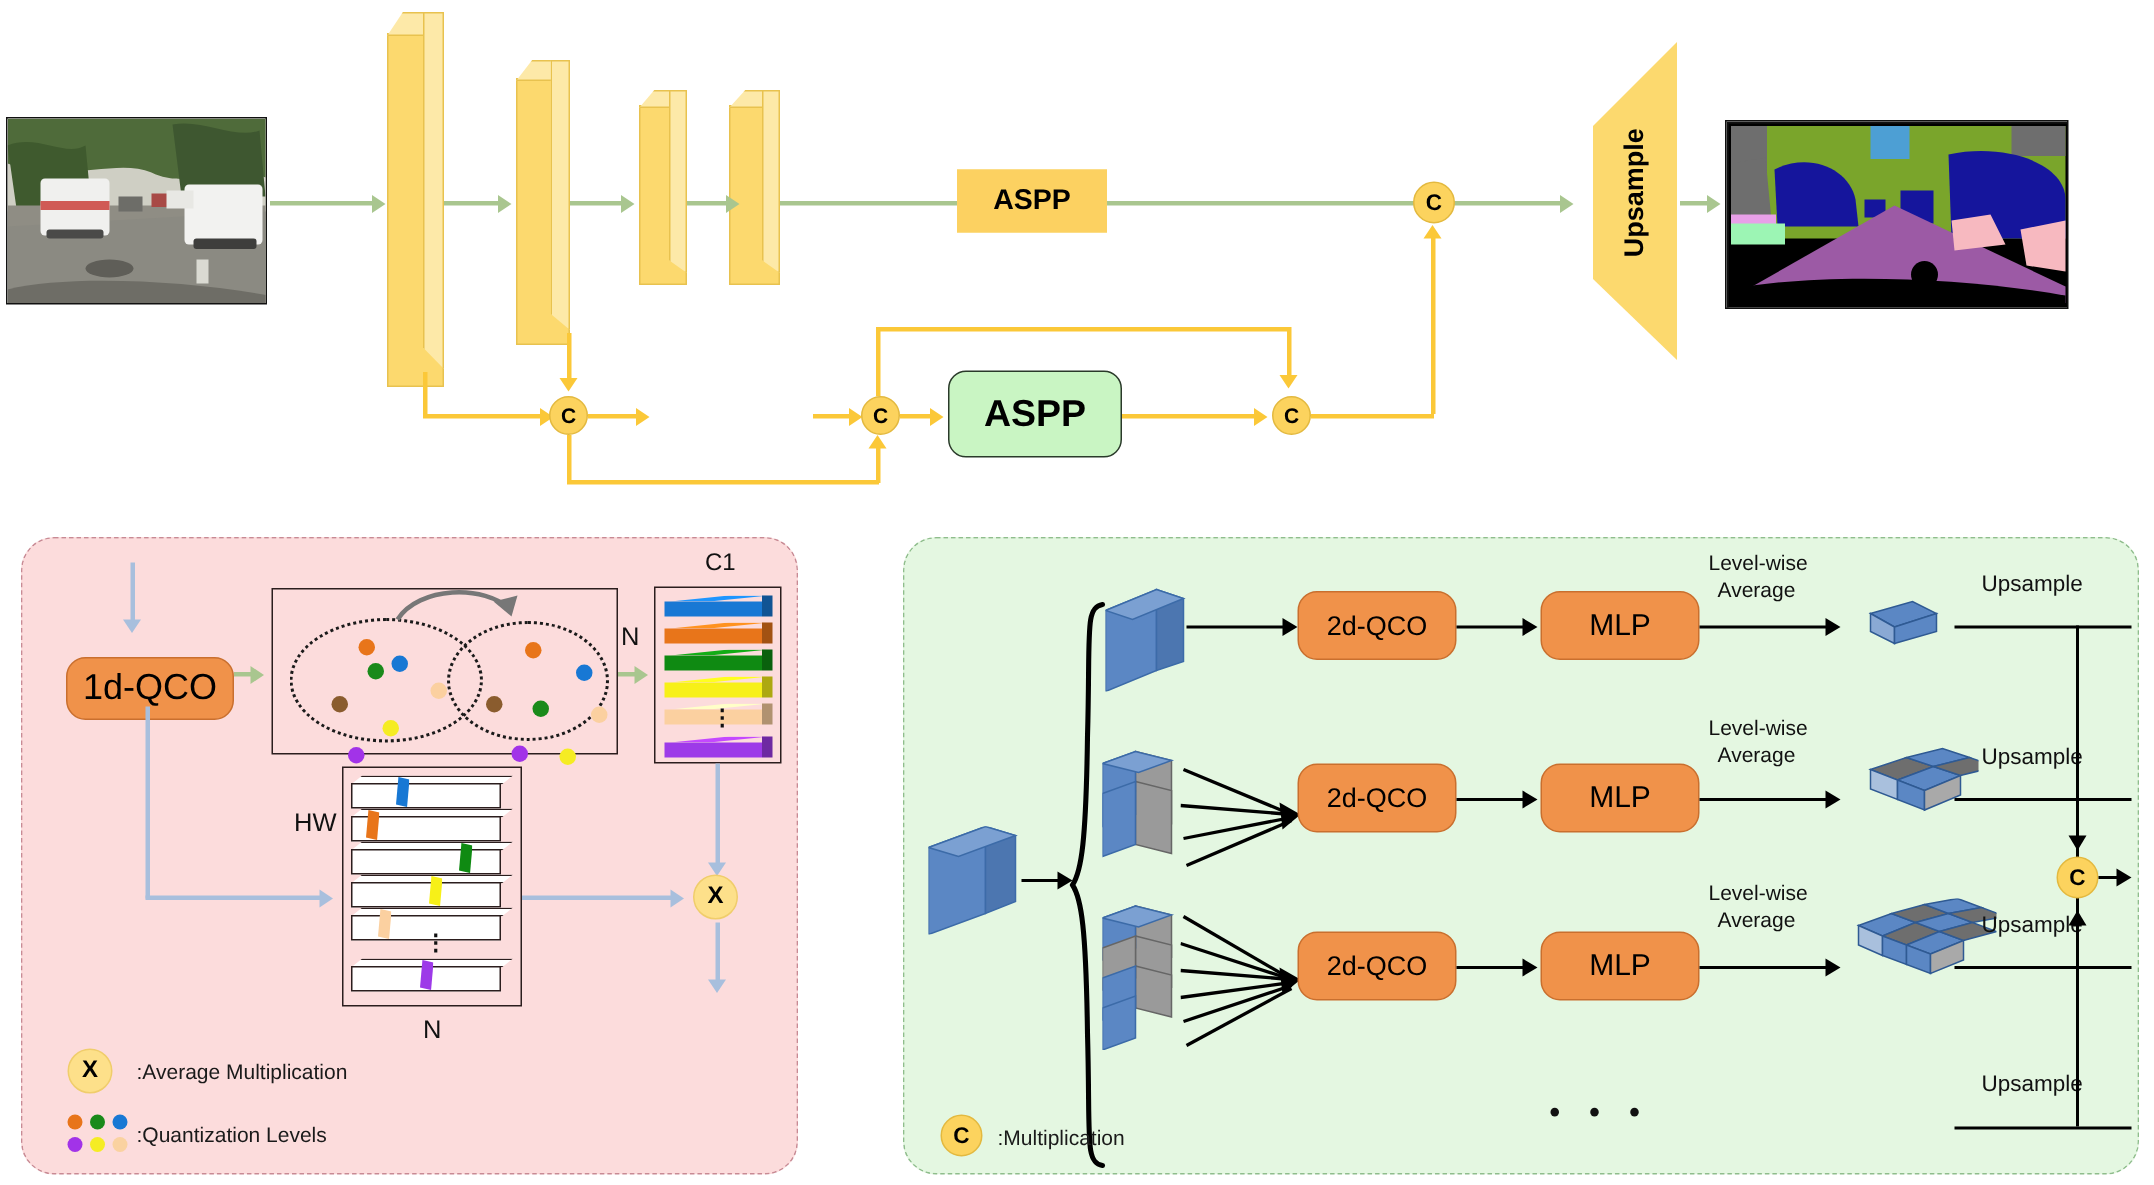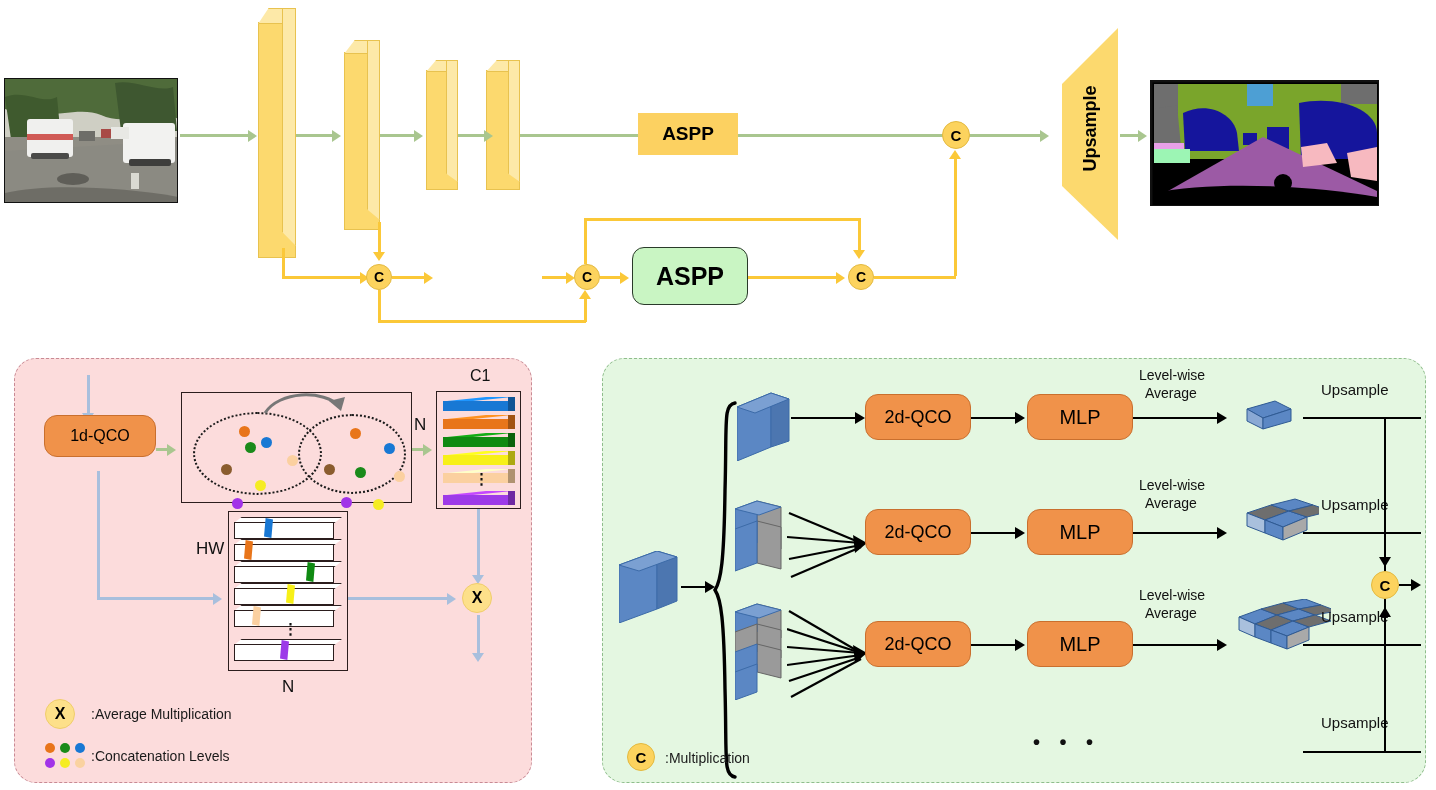--- a/index.html
+++ b/index.html
@@ -273,21 +273,21 @@
   <div class="hline y" style="left:874px; top:276px; width:82px;"></div>
   <div class="vline y" style="left:954px; top:158px; width:3px; height:118px;"></div>
   <div class="arrow ar-y-u" style="left:949px; top:150px;"></div>
 </div>
 
 <div id="pink-panel">
 
   <div class="vline b" style="left:72px; top:16px; width:3px; height:42px;"></div>
   <div class="arrow ar-b-d" style="left:67px; top:54px;"></div>
 
-  <div class="qco-box" style="left:29px; top:56px; width:112px; height:42px; font-size:16px;">
+  <div class="qco-box" style="left:29px; top:79px; width:112px; height:42px; font-size:24px;">
     <span>1d-QCO</span>
   </div>
 
   <div class="hline g" style="left:141px; top:89px; width:14px;"></div>
   <div class="arrow ar-g-r" style="left:152px; top:85px;"></div>
 
   <div class="qbox" style="left:166px; top:33px; width:231px; height:111px;"></div>
 
   <div class="ellipse" style="left:178px; top:53px; width:129px; height:83px;"></div>
   <div class="ellipse" style="left:283px; top:55px; width:108px; height:80px;"></div>
@@ -417,21 +417,21 @@
   <div class="legend-txt" style="left:76px; top:347px; font-size:14px;">:Average Multiplication</div>
 
   <div id="legend-dots" style="position:absolute; left:30px; top:384px; width:42px; height:26px;">
       <div class="dot" style="left: 0px; top: 0px; width: 10px; height: 10px; background: rgb(232, 117, 26);"></div>
       <div class="dot" style="left: 15px; top: 0px; width: 10px; height: 10px; background: rgb(26, 138, 26);"></div>
       <div class="dot" style="left: 30px; top: 0px; width: 10px; height: 10px; background: rgb(24, 120, 212);"></div>
       <div class="dot" style="left: 0px; top: 15px; width: 10px; height: 10px; background: rgb(162, 51, 232);"></div>
       <div class="dot" style="left: 15px; top: 15px; width: 10px; height: 10px; background: rgb(245, 236, 35);"></div>
       <div class="dot" style="left: 30px; top: 15px; width: 10px; height: 10px; background: rgb(250, 210, 160);"></div>
     </div>
-  <div class="legend-txt" style="left:76px; top:389px; font-size:14px;">:Concatenation Levels</div>
+  <div class="legend-txt" style="left:76px; top:389px; font-size:14px;">:Quantization Levels</div>
 </div>
 
 <div id="green-panel">
 
   <div class="cube" style="left:16px; top:192px;">
     <svg width="60" height="72" viewBox="0 0 60 72">
       <polygon points="0,14 38,0 38,58 0,72" fill="#5b87c4" stroke="#3c6ba8" stroke-width="1"></polygon>
       <polygon points="38,0 58,6 58,50 38,58" fill="#4c76b0" stroke="#3c6ba8" stroke-width="1"></polygon>
       <polygon points="0,14 38,0 58,6 20,20" fill="#7ba0d2" stroke="#3c6ba8" stroke-width="1"></polygon>
     </svg>

